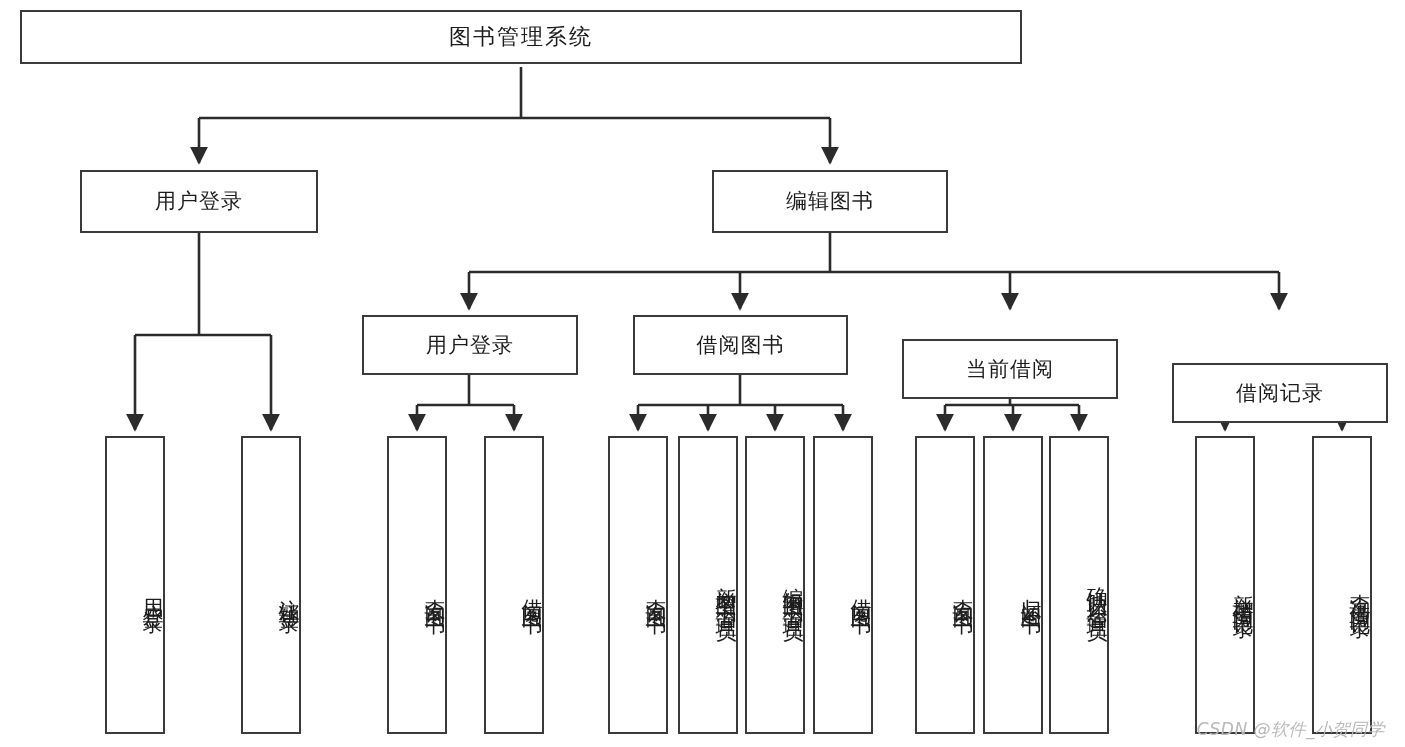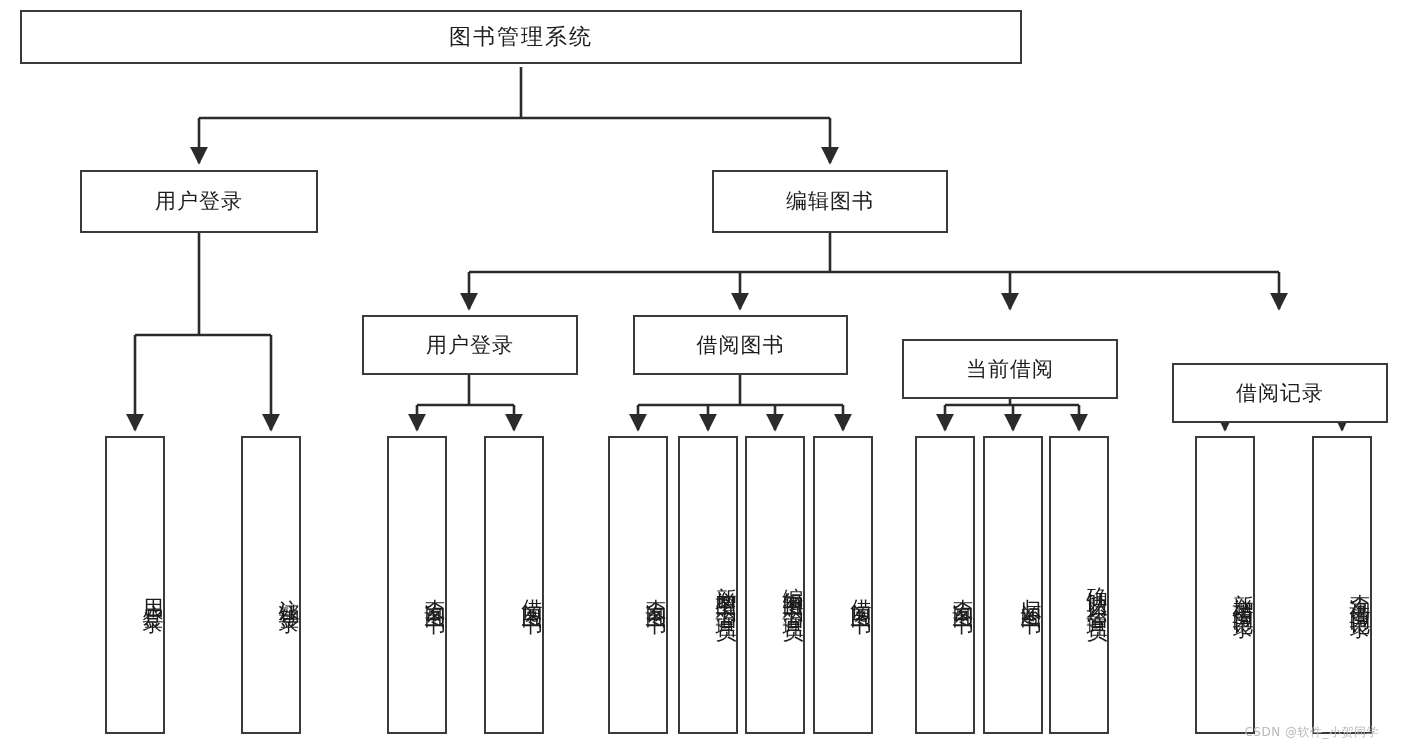--- a/index.html
+++ b/index.html
@@ -46,27 +46,28 @@
     padding-top:14px;
     align-items:flex-start;
     justify-content:center;
   }
   .node.root{
     font-size:22px;
     letter-spacing:2px;
   }
   .watermark{
     position:absolute;
-    right:26px;
+    right:20px;
     bottom:6px;
-    font-size:12px;
+    font-size:17px;
     color:#b9b9b9;
     letter-spacing:0.5px;
     white-space:nowrap;
     font-family:"DejaVu Sans","Liberation Sans",sans-serif;
+    font-style:italic;
   }
 </style>
 </head>
 <body>
 
 <div id="canvas">
 
   <svg class="wires" viewBox="0 0 1405 747">
     <defs>
       <marker id="arrow" viewBox="0 0 10 10" refX="9" refY="5" markerWidth="7" markerHeight="7" orient="auto-start-reverse">

